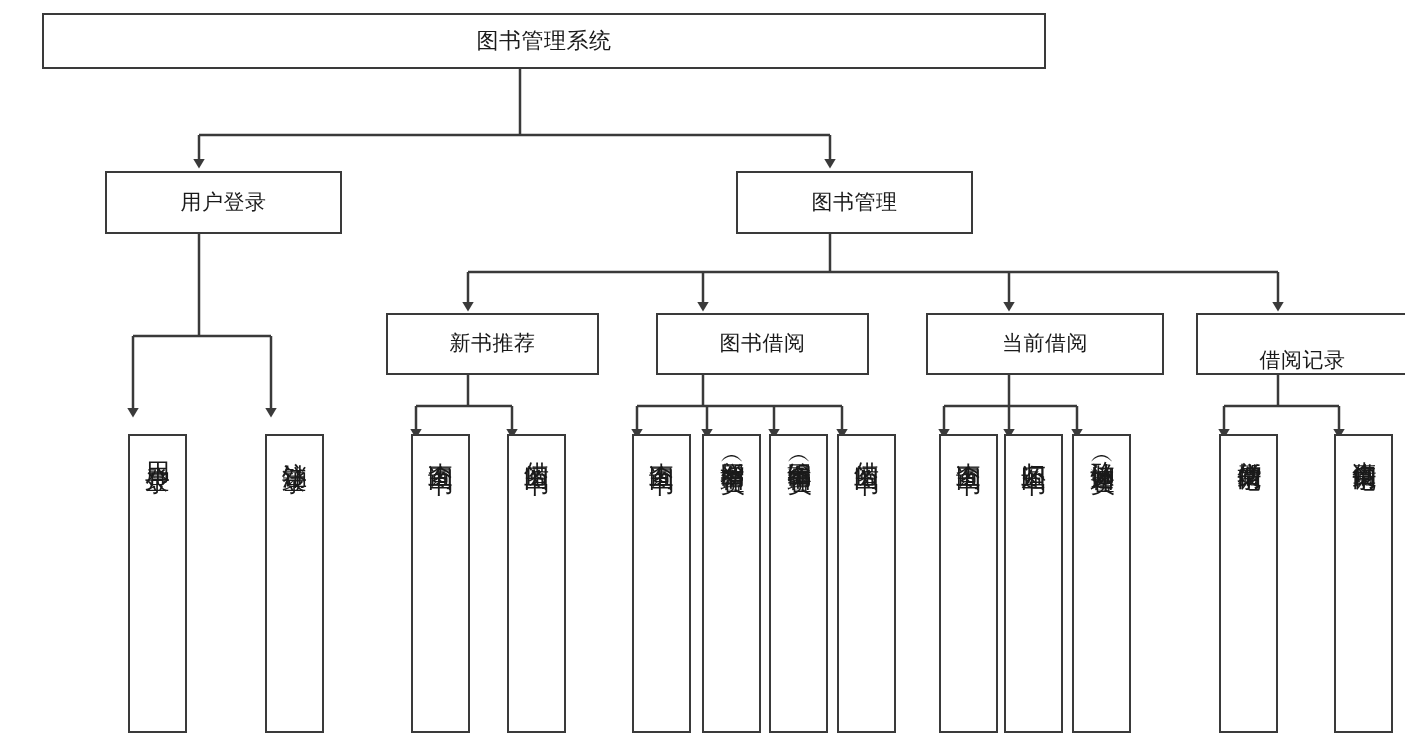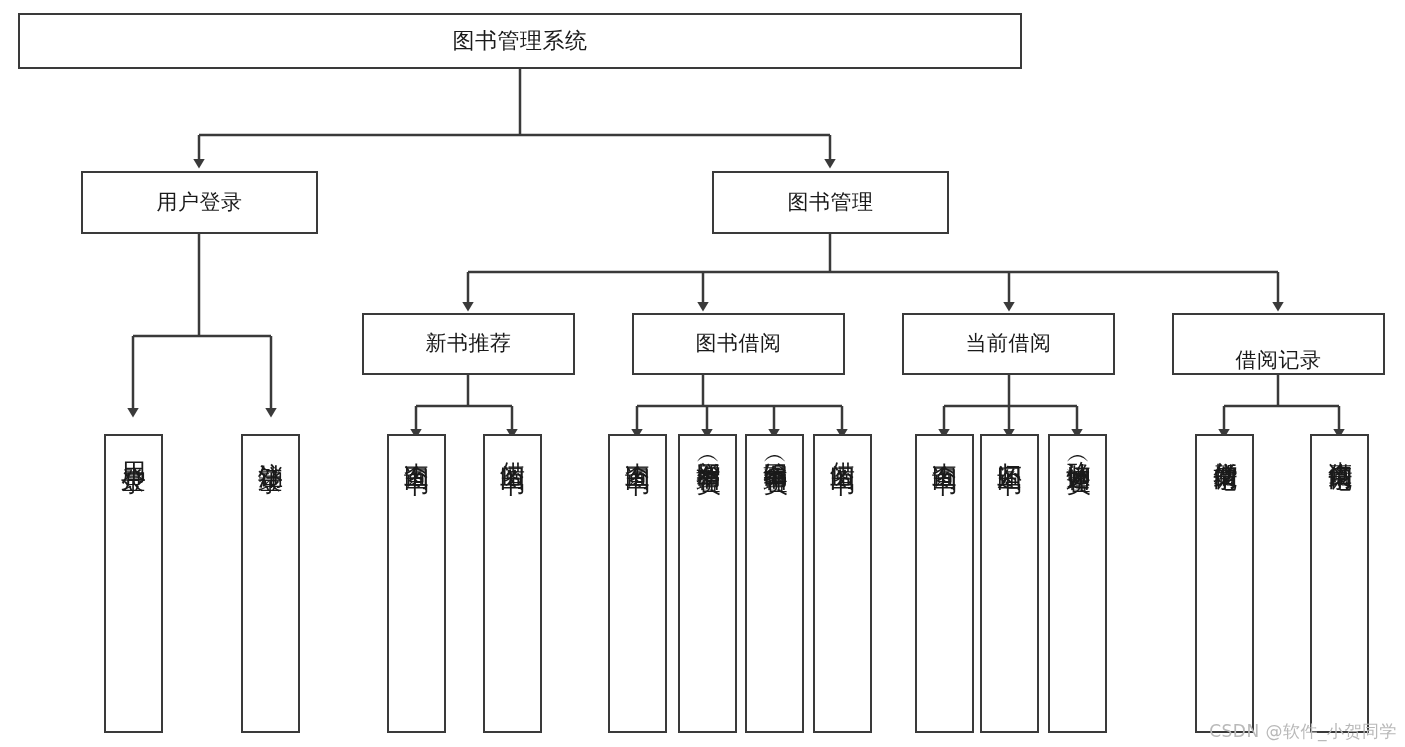--- a/index.html
+++ b/index.html
@@ -27,20 +27,21 @@
   }
   .node {
     position: absolute;
     box-sizing: border-box;
     background: #ffffff;
     border: 2.5px solid #3a3a3a;
     display: flex;
     align-items: center;
     justify-content: center;
     color: #1a1a1a;
+    margin-left: 24px;
   }
   .node .label {
     display: block;
     text-align: center;
     letter-spacing: 0.5px;
   }
   .node.horiz .label {
     font-size: 21px;
     line-height: 1.2;
     white-space: nowrap;
@@ -140,21 +141,21 @@
   <div class="node horiz" style="left:362px; top:313px; width:213px; height:62px;">
     <span class="label">新书推荐</span>
   </div>
 
   <div class="node horiz" style="left:712px; top:171px; width:237px; height:63px;">
     <span class="label">图书管理</span>
   </div>
   <div class="node horiz" style="left:632px; top:313px; width:213px; height:62px;align-items:center;">
     <span class="label">图书借阅</span>
   </div>
-  <div class="node horiz" style="left:902px; top:313px; width:213px; height:62px;">
+  <div class="node horiz" style="left:902px; top:313px; width:238px; height:62px;">
     <span class="label">当前借阅</span>
   </div>
   <div class="node horiz" style="left:1172px; top:313px; width:213px; height:62px;align-items:flex-end;">
     <span class="label">借阅记录</span>
   </div>
 
   <div class="node vert" style="left:104px; top:434px; width:59px; height:299px;">
     <span class="label">用户登录</span>
   </div>
   <div class="node vert" style="left:241px; top:434px; width:59px; height:299px;">
@@ -191,15 +192,14 @@
     <span class="label">确认归还（管理员）</span>
   </div>
 
   <div class="node vert tall" style="left:1195px; top:434px; width:59px; height:299px;">
     <span class="label">新增借阅记录</span>
   </div>
   <div class="node vert tall" style="left:1310px; top:434px; width:59px; height:299px;">
     <span class="label">查询借阅记录</span>
   </div>
 
-  <div class="watermark">CSDN @软件_小贺同学</div>
 
 </div>
 
 </body></html>

